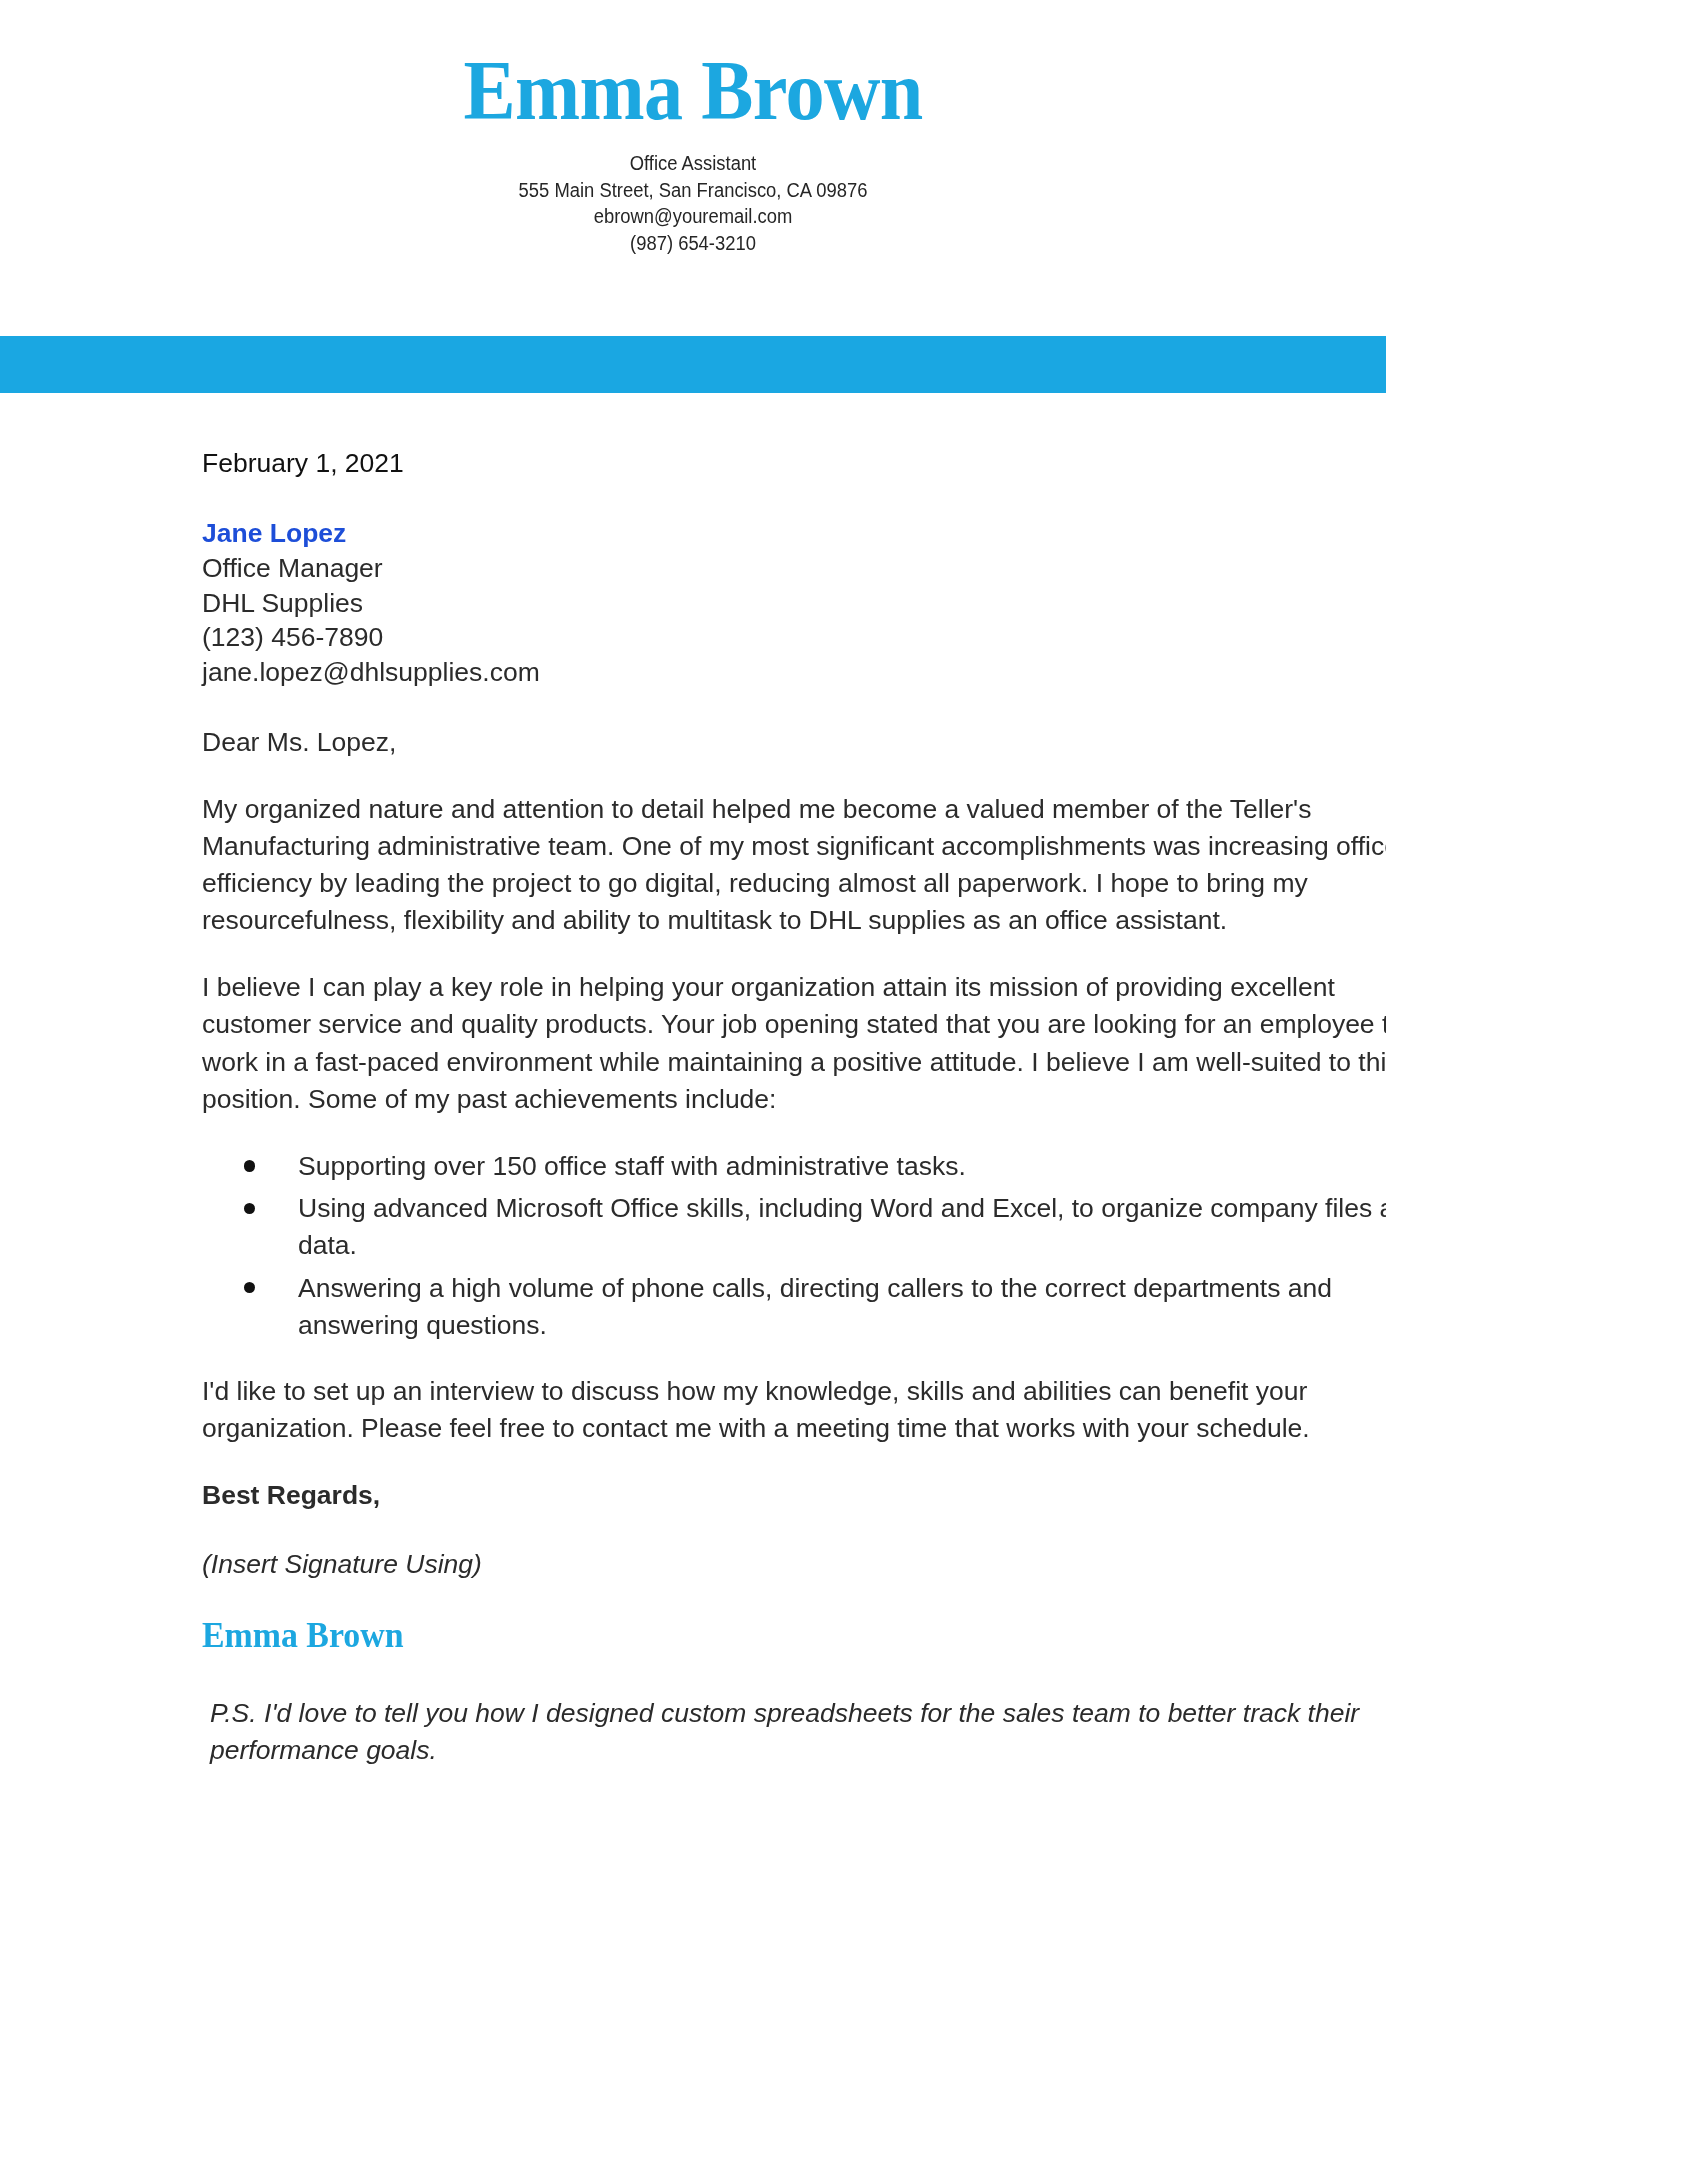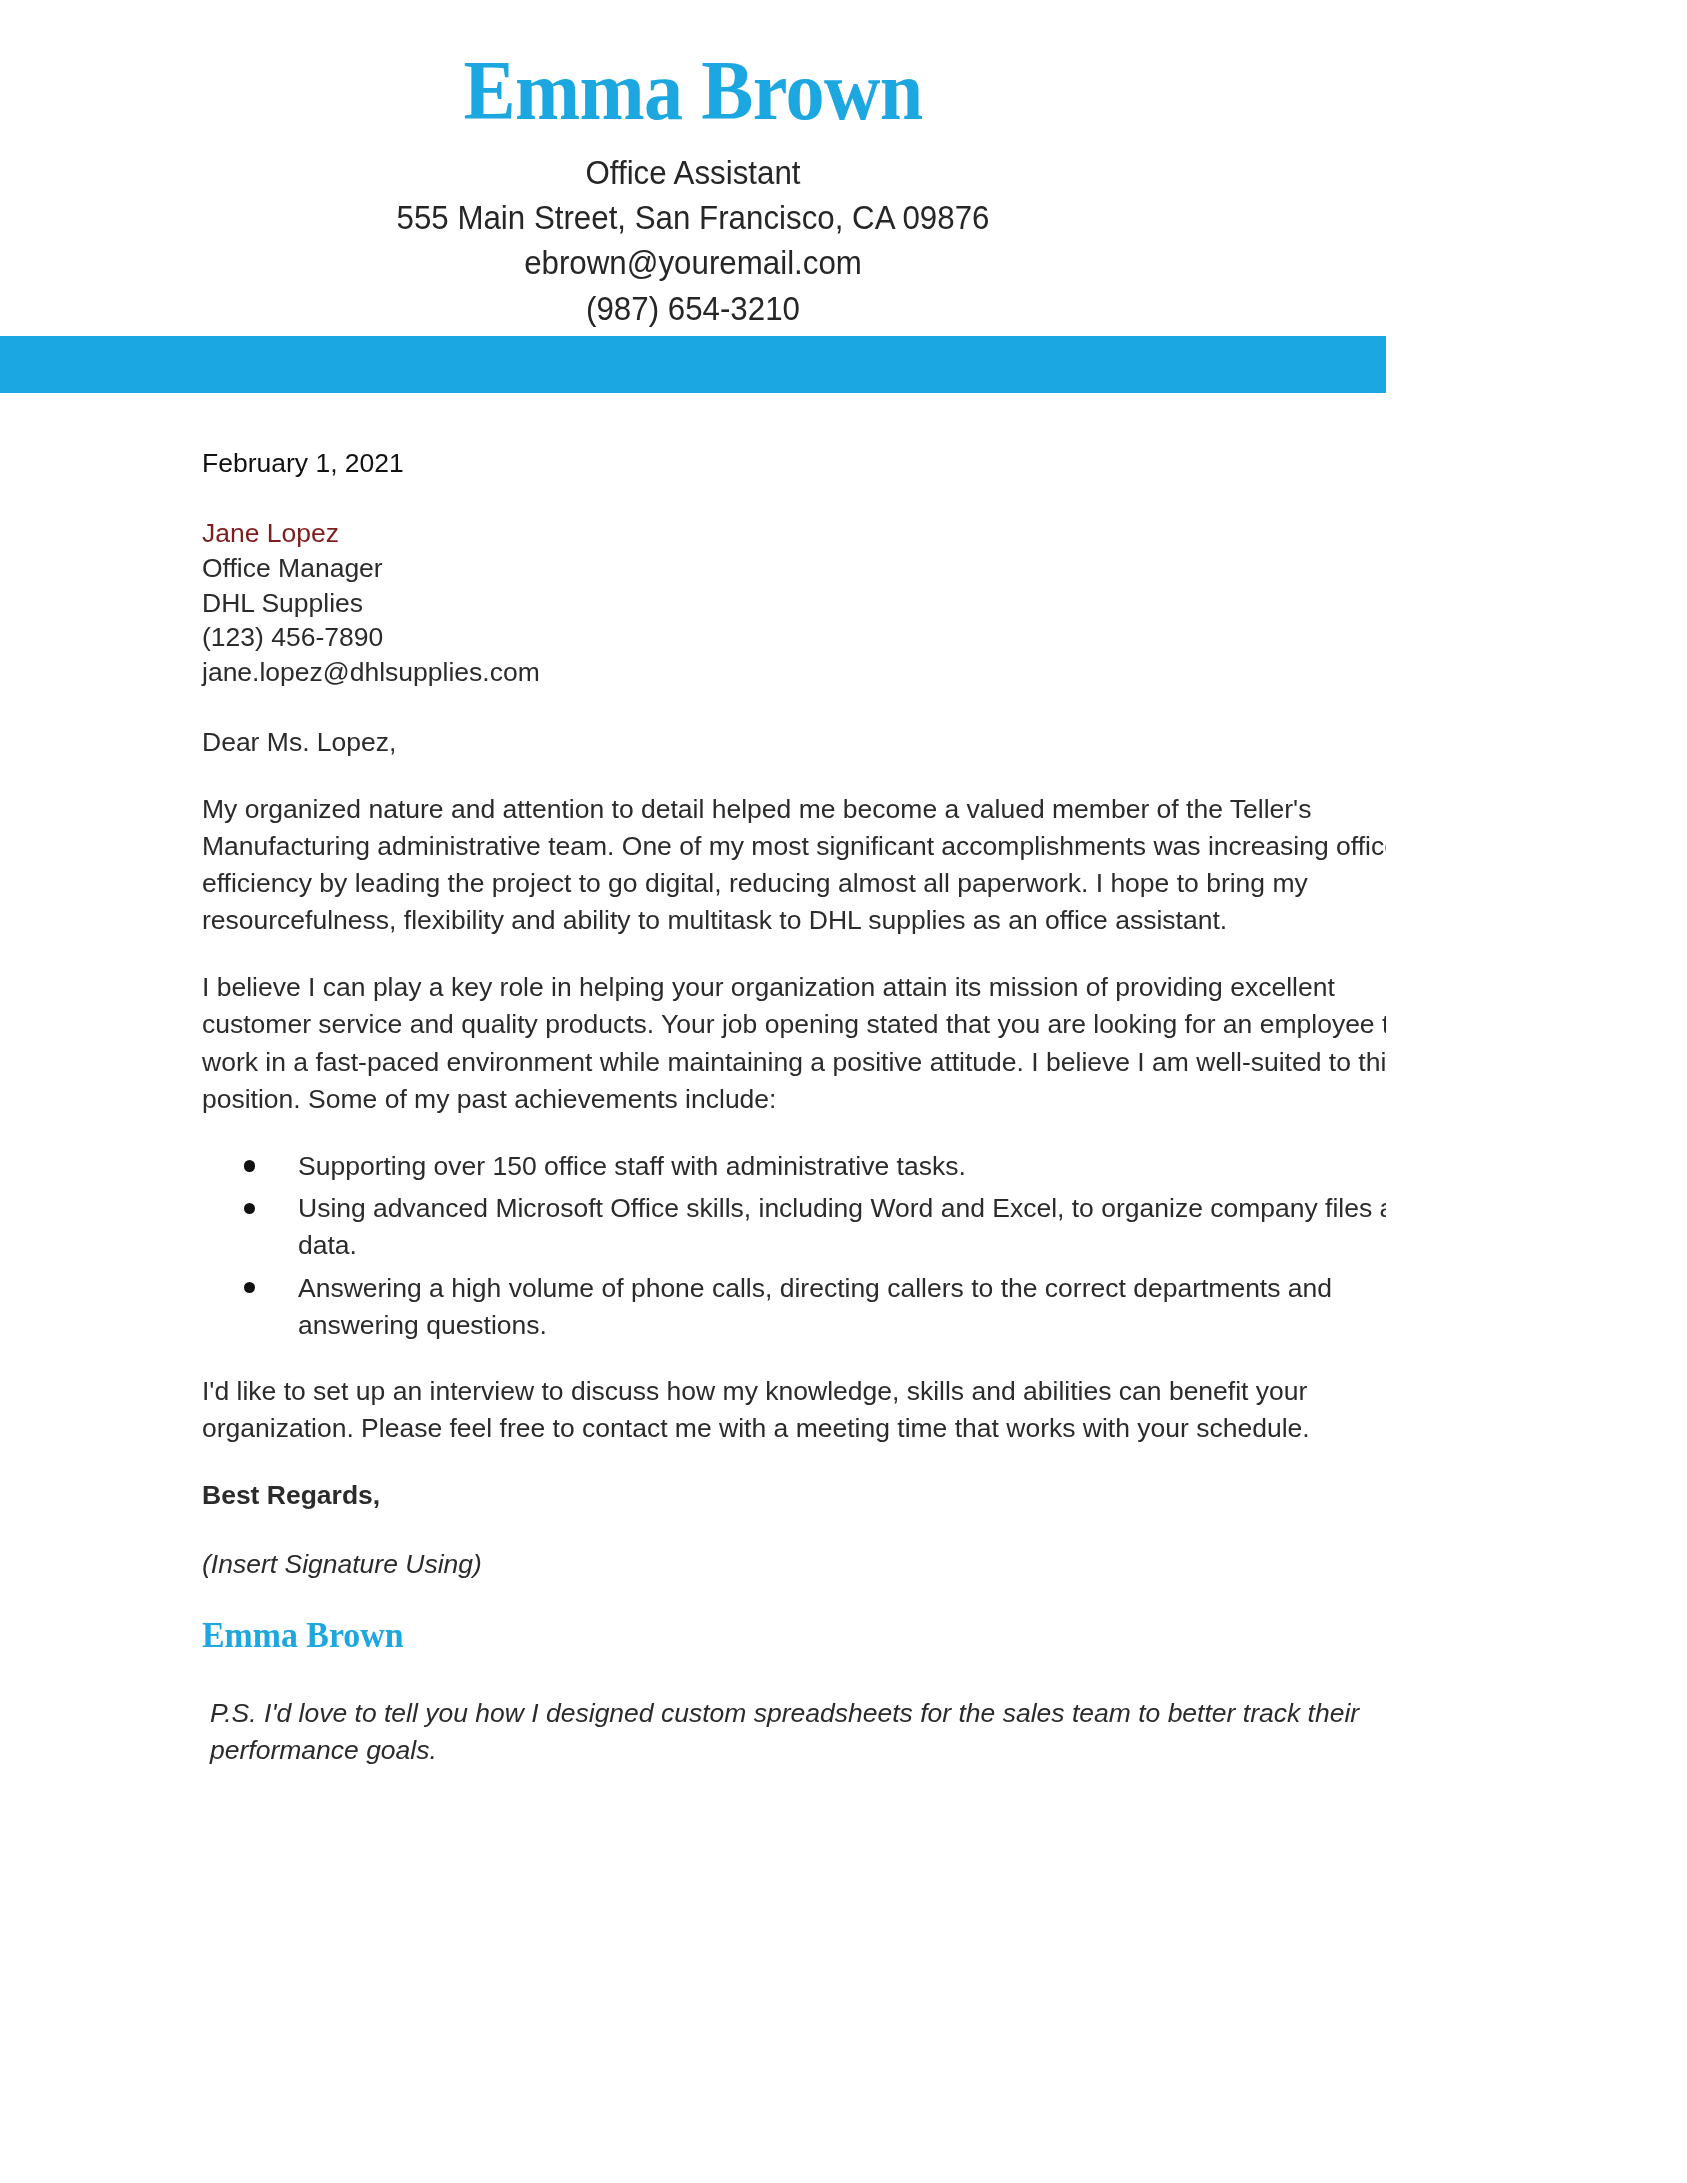--- a/index.html
+++ b/index.html
@@ -34,21 +34,21 @@
     line-height: 1.0;
     color: #1CA7E0;
     letter-spacing: -0.7px;
     margin: 0;
     transform: scaleX(0.92);
   }
 
   .contact-block {
     margin-top: 17px;
     font-family: "Liberation Sans", sans-serif;
-    font-size: 34px;
+    font-size: 20px;
     line-height: 1.33;
     color: #262626;
     text-align: center;
   }
 
   .contact-line {
     display: block;
     transform: scaleX(0.92);
   }
 
@@ -78,22 +78,22 @@
     font-weight: normal;
     color: #111111;
     margin: 0 0 34px 0;
   }
 
   .recipient {
     margin: 0 0 34px 0;
   }
 
   .recipient-name {
-    font-weight: normal;
-    color: #7f1d1d;
+    font-weight: bold;
+    color: #1d4ed8;
   }
 
   .recipient div {
     line-height: 1.32;
   }
 
   .salutation {
     margin: 0 0 30px 0;
   }
 

